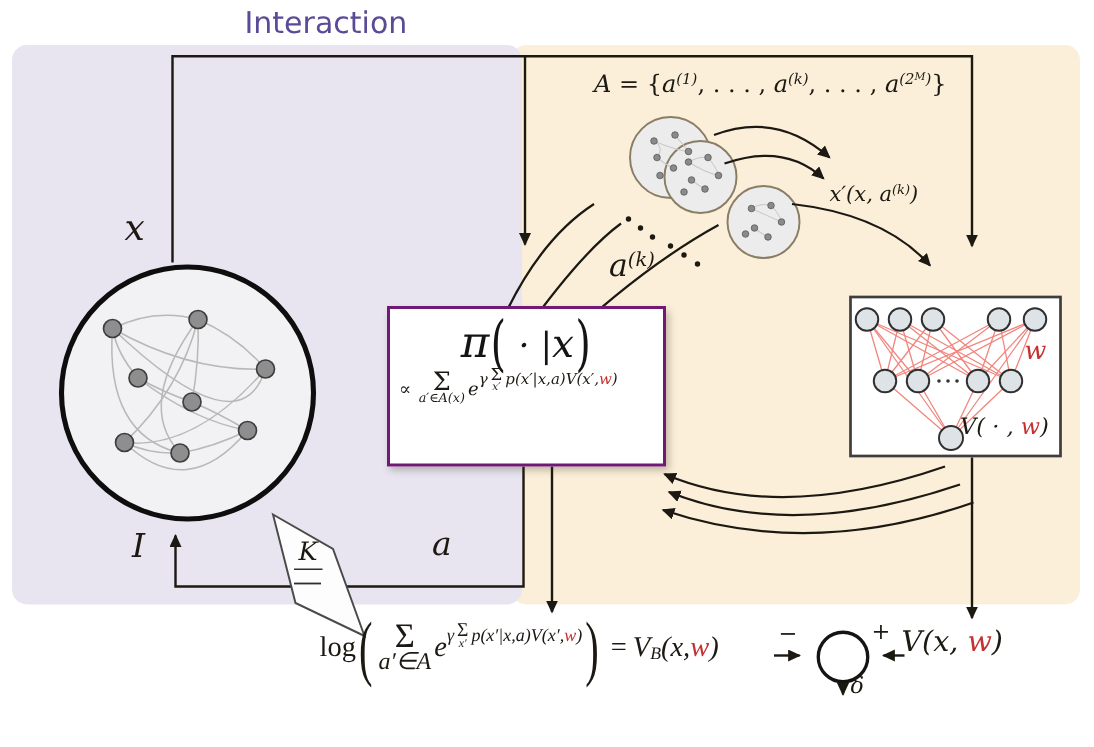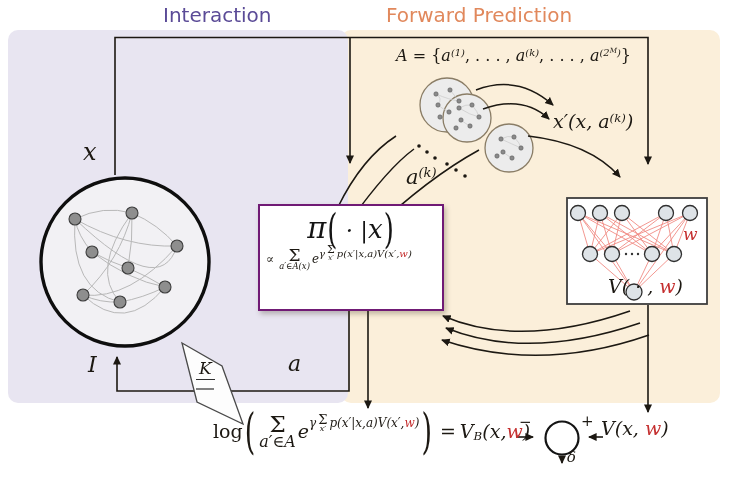--- a/index.html
+++ b/index.html
@@ -23,21 +23,21 @@
   .bigp2{display:inline-block;transform:scaleY(1.8);transform-origin:center;font-style:normal;margin:0 2px;}
   .sumstack{display:inline-flex;flex-direction:column;align-items:center;line-height:0.9;margin:0 2px;}
   .sumstack .sig{font-style:normal;}
   .sumstack .lim{font-style:italic;}
   .piFormula{display:flex;align-items:center;margin:3px 3px 0 6px;font-size:12px;color:#1c1812;font-style:italic;}
   .piFormula .sig{font-size:17px;}
   .piFormula .lim{font-size:8.5px;}
   .piFormula .expgrp{display:inline-flex;align-items:center;position:relative;top:-6px;font-size:10px;}
   .piFormula .expgrp .sig{font-size:11px;}
   .piFormula .expgrp .lim{font-size:7px;}
-  .bellman{display:flex;align-items:center;font-size:19px;height:50px;color:#1c1812;font-style:italic;}
+  .bellman{display:flex;align-items:center;font-size:19px;height:50px;color:#1c1812;font-style:italic;font-family:Liberation Serif, serif;}
   .bellman .sig{font-size:23px;}
   .bellman .lim{font-size:16px;}
   .bellman .expgrp{display:inline-flex;align-items:center;position:relative;top:-9px;font-size:12px;}
   .bellman .expgrp .sig{font-size:13px;}
   .bellman .expgrp .lim{font-size:8px;}
   .eqgap{margin:0 4px 0 6px;}
 </style>
 </head>
 <body>
 
@@ -223,44 +223,43 @@
       <path d="M516,437 L533,437" stroke="#1c1812" stroke-width="1.6" fill="none" marker-end="url(#ah)"></path>
       <path d="M603,437 L589,437" stroke="#1c1812" stroke-width="1.6" fill="none" marker-end="url(#ah)"></path>
       <circle cx="562" cy="438" r="16.5" fill="#fff" stroke="#141414" stroke-width="2.2"></circle>
       <path d="M562,456 L562,463" stroke="#1c1812" stroke-width="1.6" fill="none" marker-end="url(#ah)"></path>
     </g>
 
     <line x1="196" y1="389" x2="214" y2="389" stroke="#2e2e2e" stroke-width="1.2"></line>
   </svg>
 
   <div class="title" style="left:163px;top:3px;color:#5b4b97">Interaction</div>
-  <div class="title" style="left:386px;top:3px;color:#e1885c">Forward Prediction</div>
 
   <div class="lbl" style="left:83px;top:140px;font-size:24px">x</div>
   <div class="lbl" style="left:88px;top:353px;font-size:22px">I</div>
   <div class="lbl" style="left:288px;top:352px;font-size:22px">a</div>
   <div class="lbl" style="left:196px;top:360px;font-size:17px">
     <span class="underK">K</span>
   </div>
 
   <div class="lbl" style="left:396px;top:48px;font-size:16px">
     <span>A</span><span class="rm"> = {</span><span>a</span><span class="sup">(1)</span><span class="rm">, . . . , </span><span>a</span><span class="sup">(k)</span><span class="rm">, . . . , </span><span>a</span><span class="sup"><span>(2</span><span class="supx">M</span><span>)</span></span><span class="rm">}</span>
   </div>
 
   <div class="lbl" style="left:406px;top:166px;font-size:21px">
     <span>a</span><span class="sup">(k)</span>
   </div>
 
-  <div class="lbl" style="left:553px;top:112px;font-size:19px">
+  <div class="lbl" style="left:553px;top:123px;font-size:14px">
     <span>x′(x, a</span><span class="sup">(k)</span><span>)</span>
   </div>
 
   <div class="lbl red" style="left:683px;top:226px;font-size:17px">w</div>
 
-  <div class="lbl" style="left:608px;top:277px;font-size:19px">
+  <div class="lbl" style="left:640px;top:277px;font-size:15px">
     <span>V( · , </span><span class="red">w</span><span>)</span>
   </div>
 
   <div class="box" style="left:258px;top:204px;width:182px;height:103px">
     <div class="piTitle">
       <span>π</span><span class="bigp" style="font-size:26px">(</span><span style="font-size:23px"> · |</span><span style="font-size:26px">x</span><span class="bigp" style="font-size:26px">)</span>
     </div>
     <div class="piFormula">
       <span class="rm" style="margin-right:3px">∝</span>
       <span class="sumstack">

